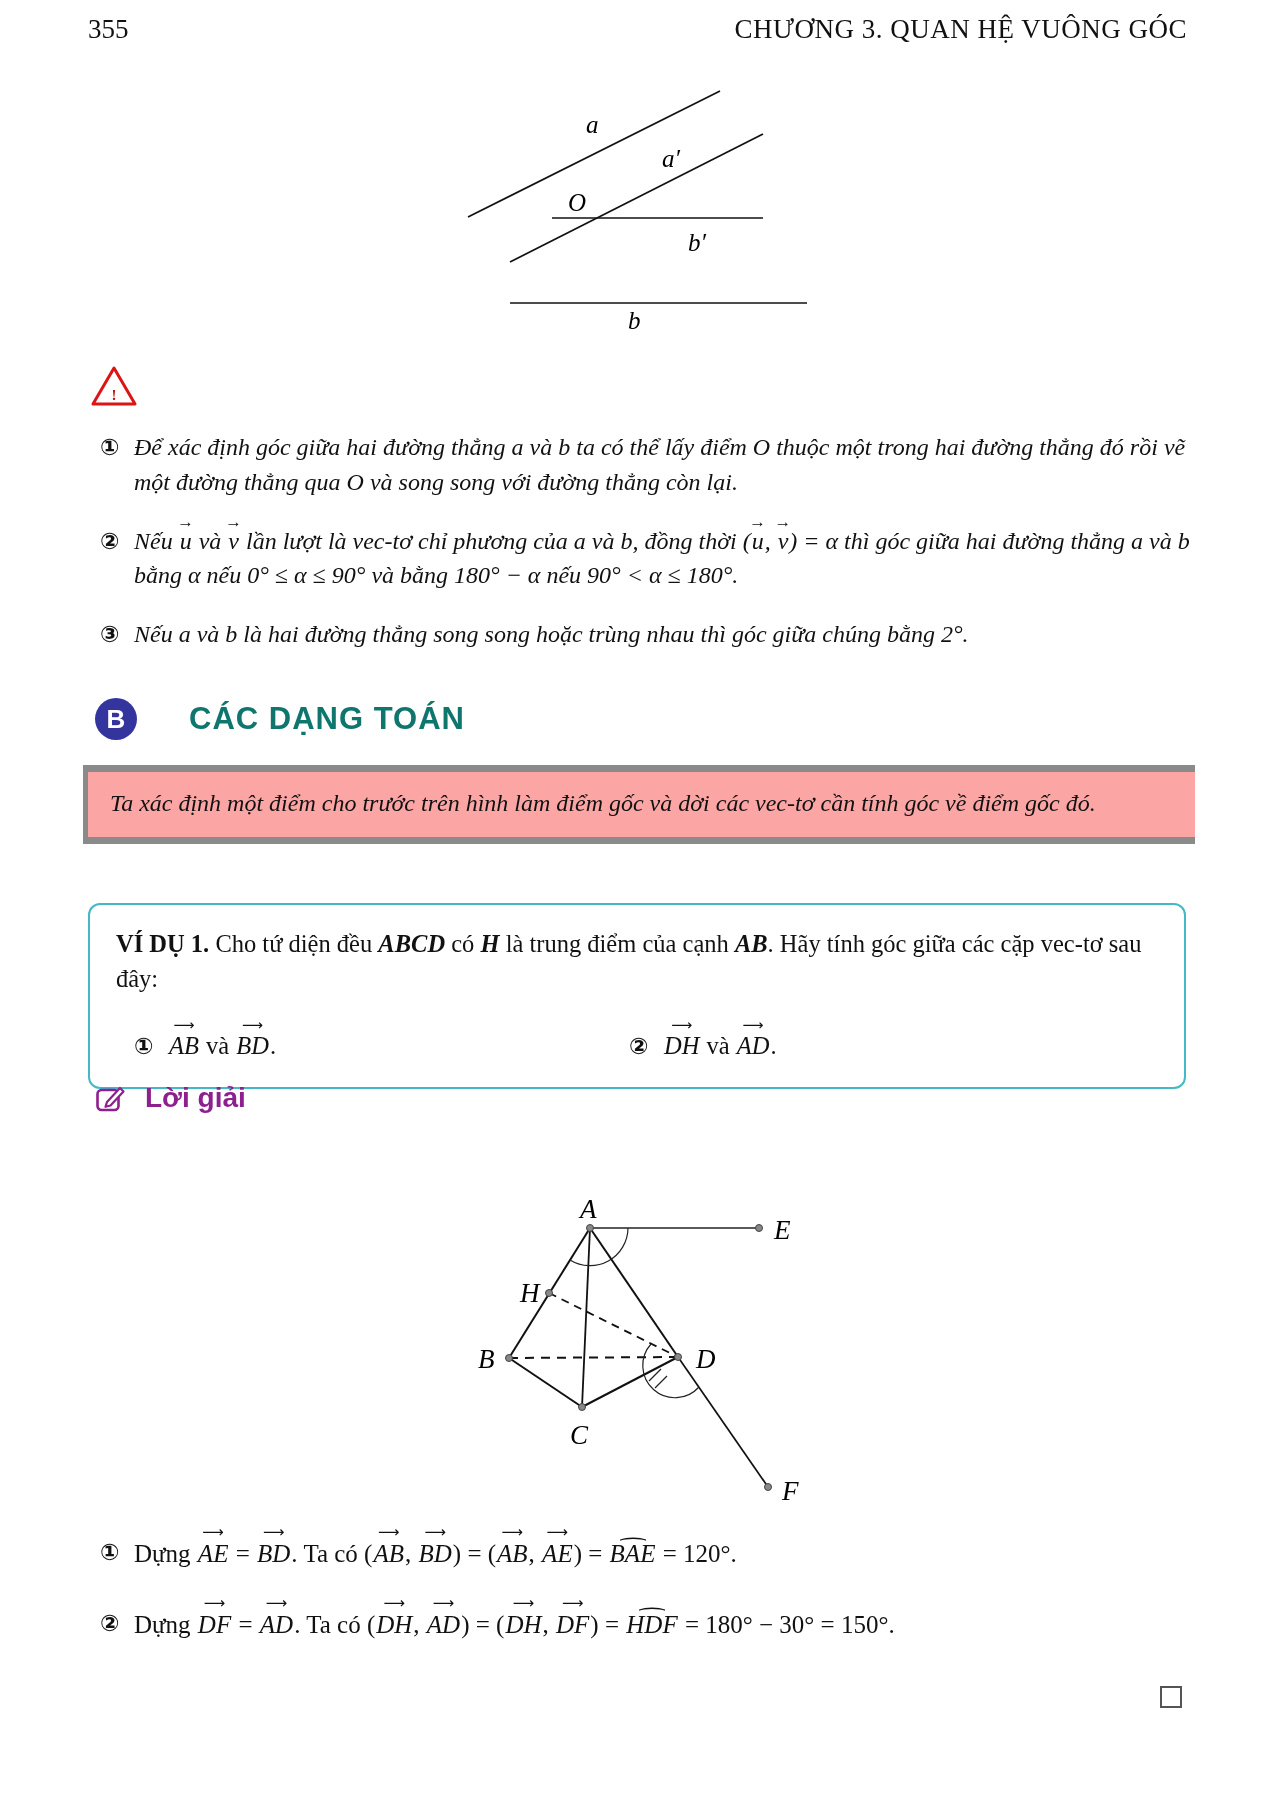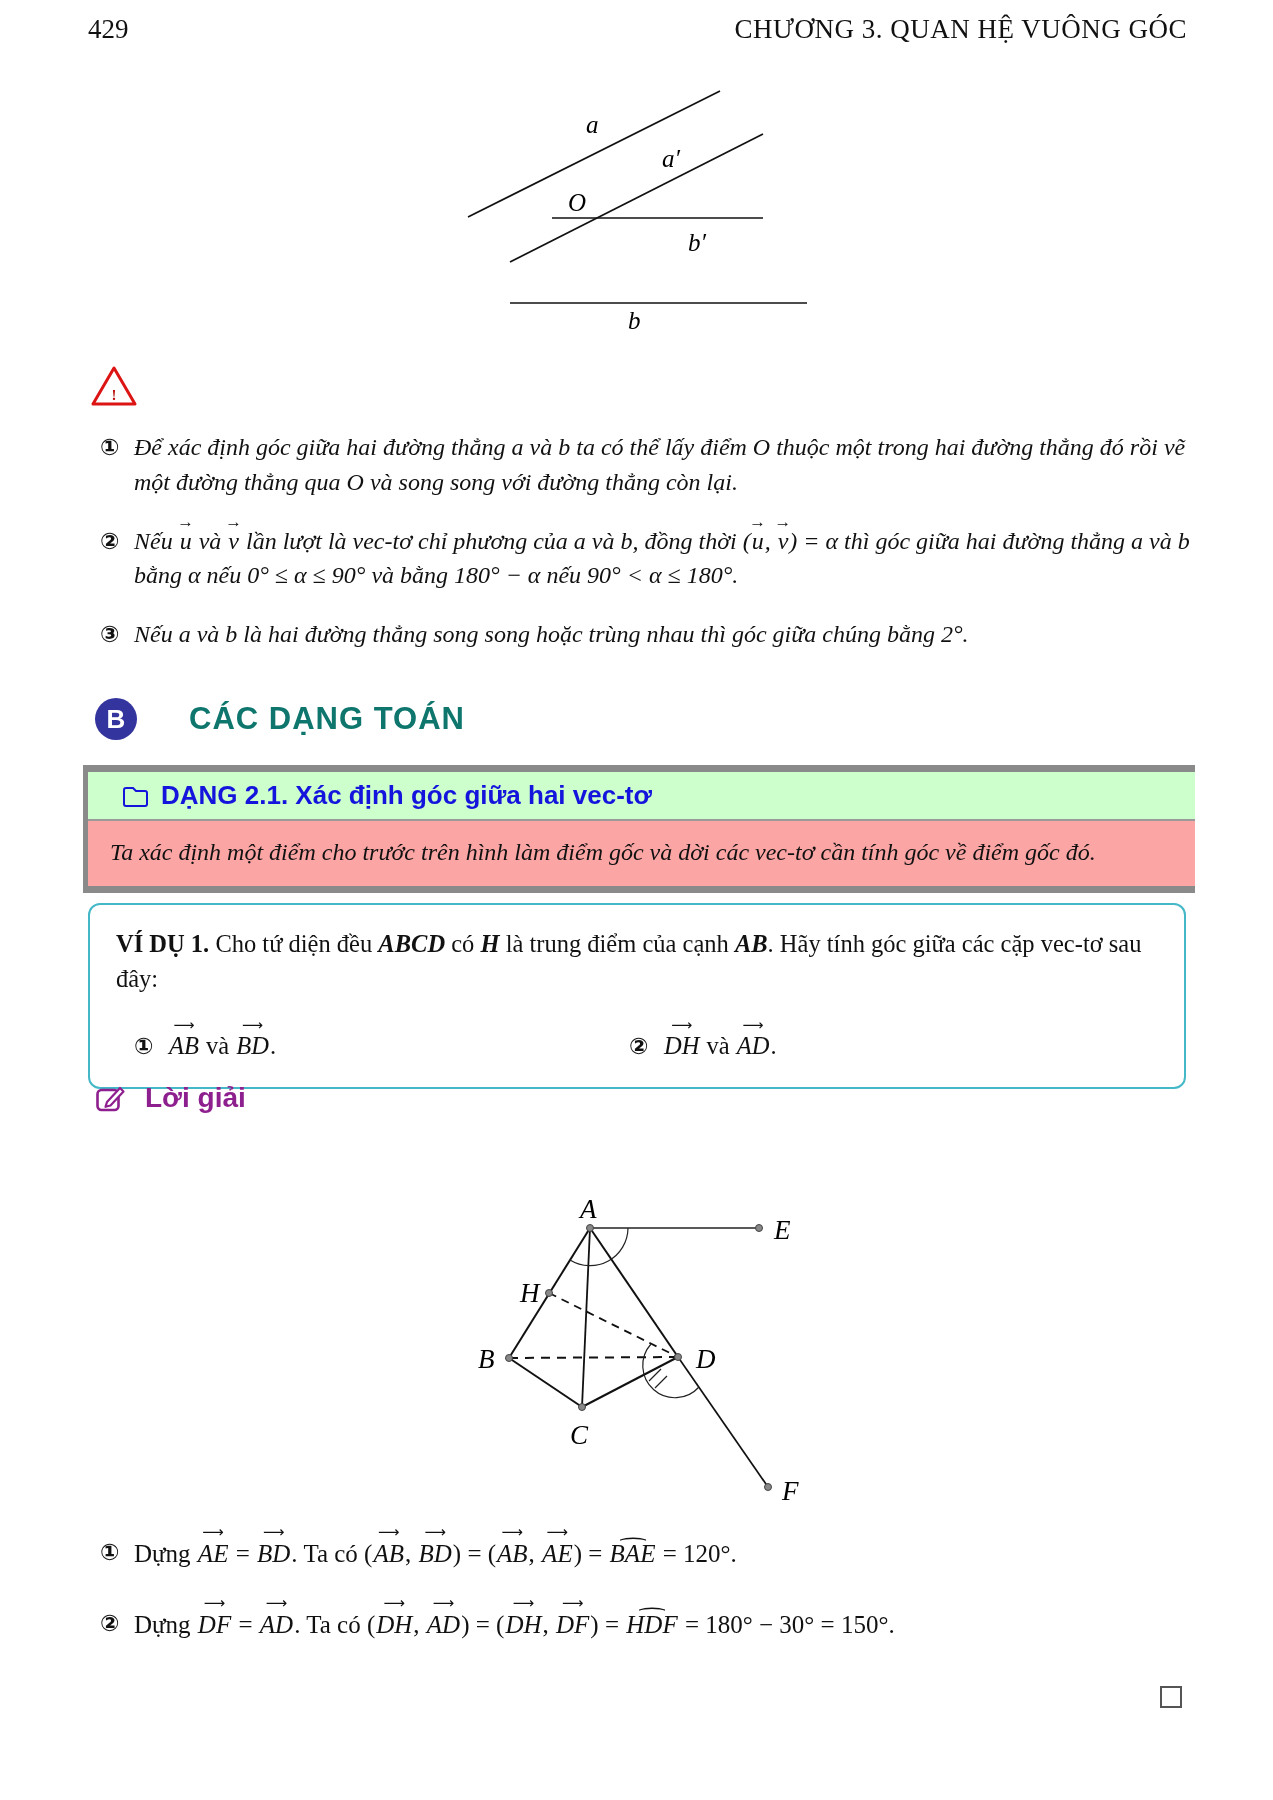--- a/index.html
+++ b/index.html
@@ -73,21 +73,21 @@
   .diag2{position:absolute;left:440px;top:1150px;}
   .svg-label{font-family:"Liberation Serif",serif;font-style:italic;}
 
   .qed{position:absolute;left:1160px;top:1686px;width:18px;height:18px;border:2.5px solid #555;}
 </style>
 </head>
 <body>
 
 <div id="page">
 
-  <div class="hdr-num">429</div>
+  <div class="hdr-num">355</div>
   <div class="hdr-title">CHƯƠNG 3.  QUAN HỆ VUÔNG GÓC</div>
 
   <svg class="diag1" width="450" height="260" viewBox="0 0 450 260">
     <line x1="68" y1="142" x2="320" y2="16" stroke="#111" stroke-width="1.7"></line>
     <line x1="110" y1="187" x2="363" y2="59" stroke="#111" stroke-width="1.7"></line>
     <line x1="152" y1="143" x2="363" y2="143" stroke="#111" stroke-width="1.7"></line>
     <line x1="110" y1="228" x2="407" y2="228" stroke="#111" stroke-width="1.7"></line>
     <text class="svg-label" x="186" y="58" font-size="25">a</text>
     <text class="svg-label" x="262" y="92" font-size="25">a′</text>
     <text class="svg-label" x="168" y="136" font-size="25">O</text>
@@ -115,26 +115,20 @@
     </div>
   </div>
 
   <div class="secB">
     <div class="bcircle">B</div>
     <div class="btitle">CÁC DẠNG TOÁN</div>
   </div>
 
   <div class="dangbox">
     <div class="graybar"></div>
-    <div class="dang-head">
-      <svg width="27" height="22" viewBox="0 0 27 22">
-        <path d="M2 19 V5 a2 2 0 0 1 2-2 h7 l3 3 h9 a2 2 0 0 1 2 2 v11 a2 2 0 0 1 -2 2 H4 a2 2 0 0 1 -2-2 Z" fill="none" stroke="#1414dd" stroke-width="2"></path>
-      </svg>
-      <span class="dang-title">DẠNG 2.1. Xác định góc giữa hai vec-tơ</span>
-    </div>
     <div class="dang-body">Ta xác định một điểm cho trước trên hình làm điểm gốc và dời các vec-tơ cần tính góc về điểm gốc đó.</div>
     <div class="graybar"></div>
   </div>
 
   <div class="vidu">
     <div>
       <span class="vidu-label">VÍ DỤ 1.</span><span><span class="tk-t"> Cho tứ diện đều </span><span class="tk-i">ABCD</span><span class="tk-t"> có </span><span class="tk-i">H</span><span class="tk-t"> là trung điểm của cạnh </span><span class="tk-i">AB</span><span class="tk-t">. Hãy tính góc giữa các cặp vec-tơ sau đây:</span></span>
     </div>
     <div class="vidu-items">
       <div class="vidu-item vi1">

